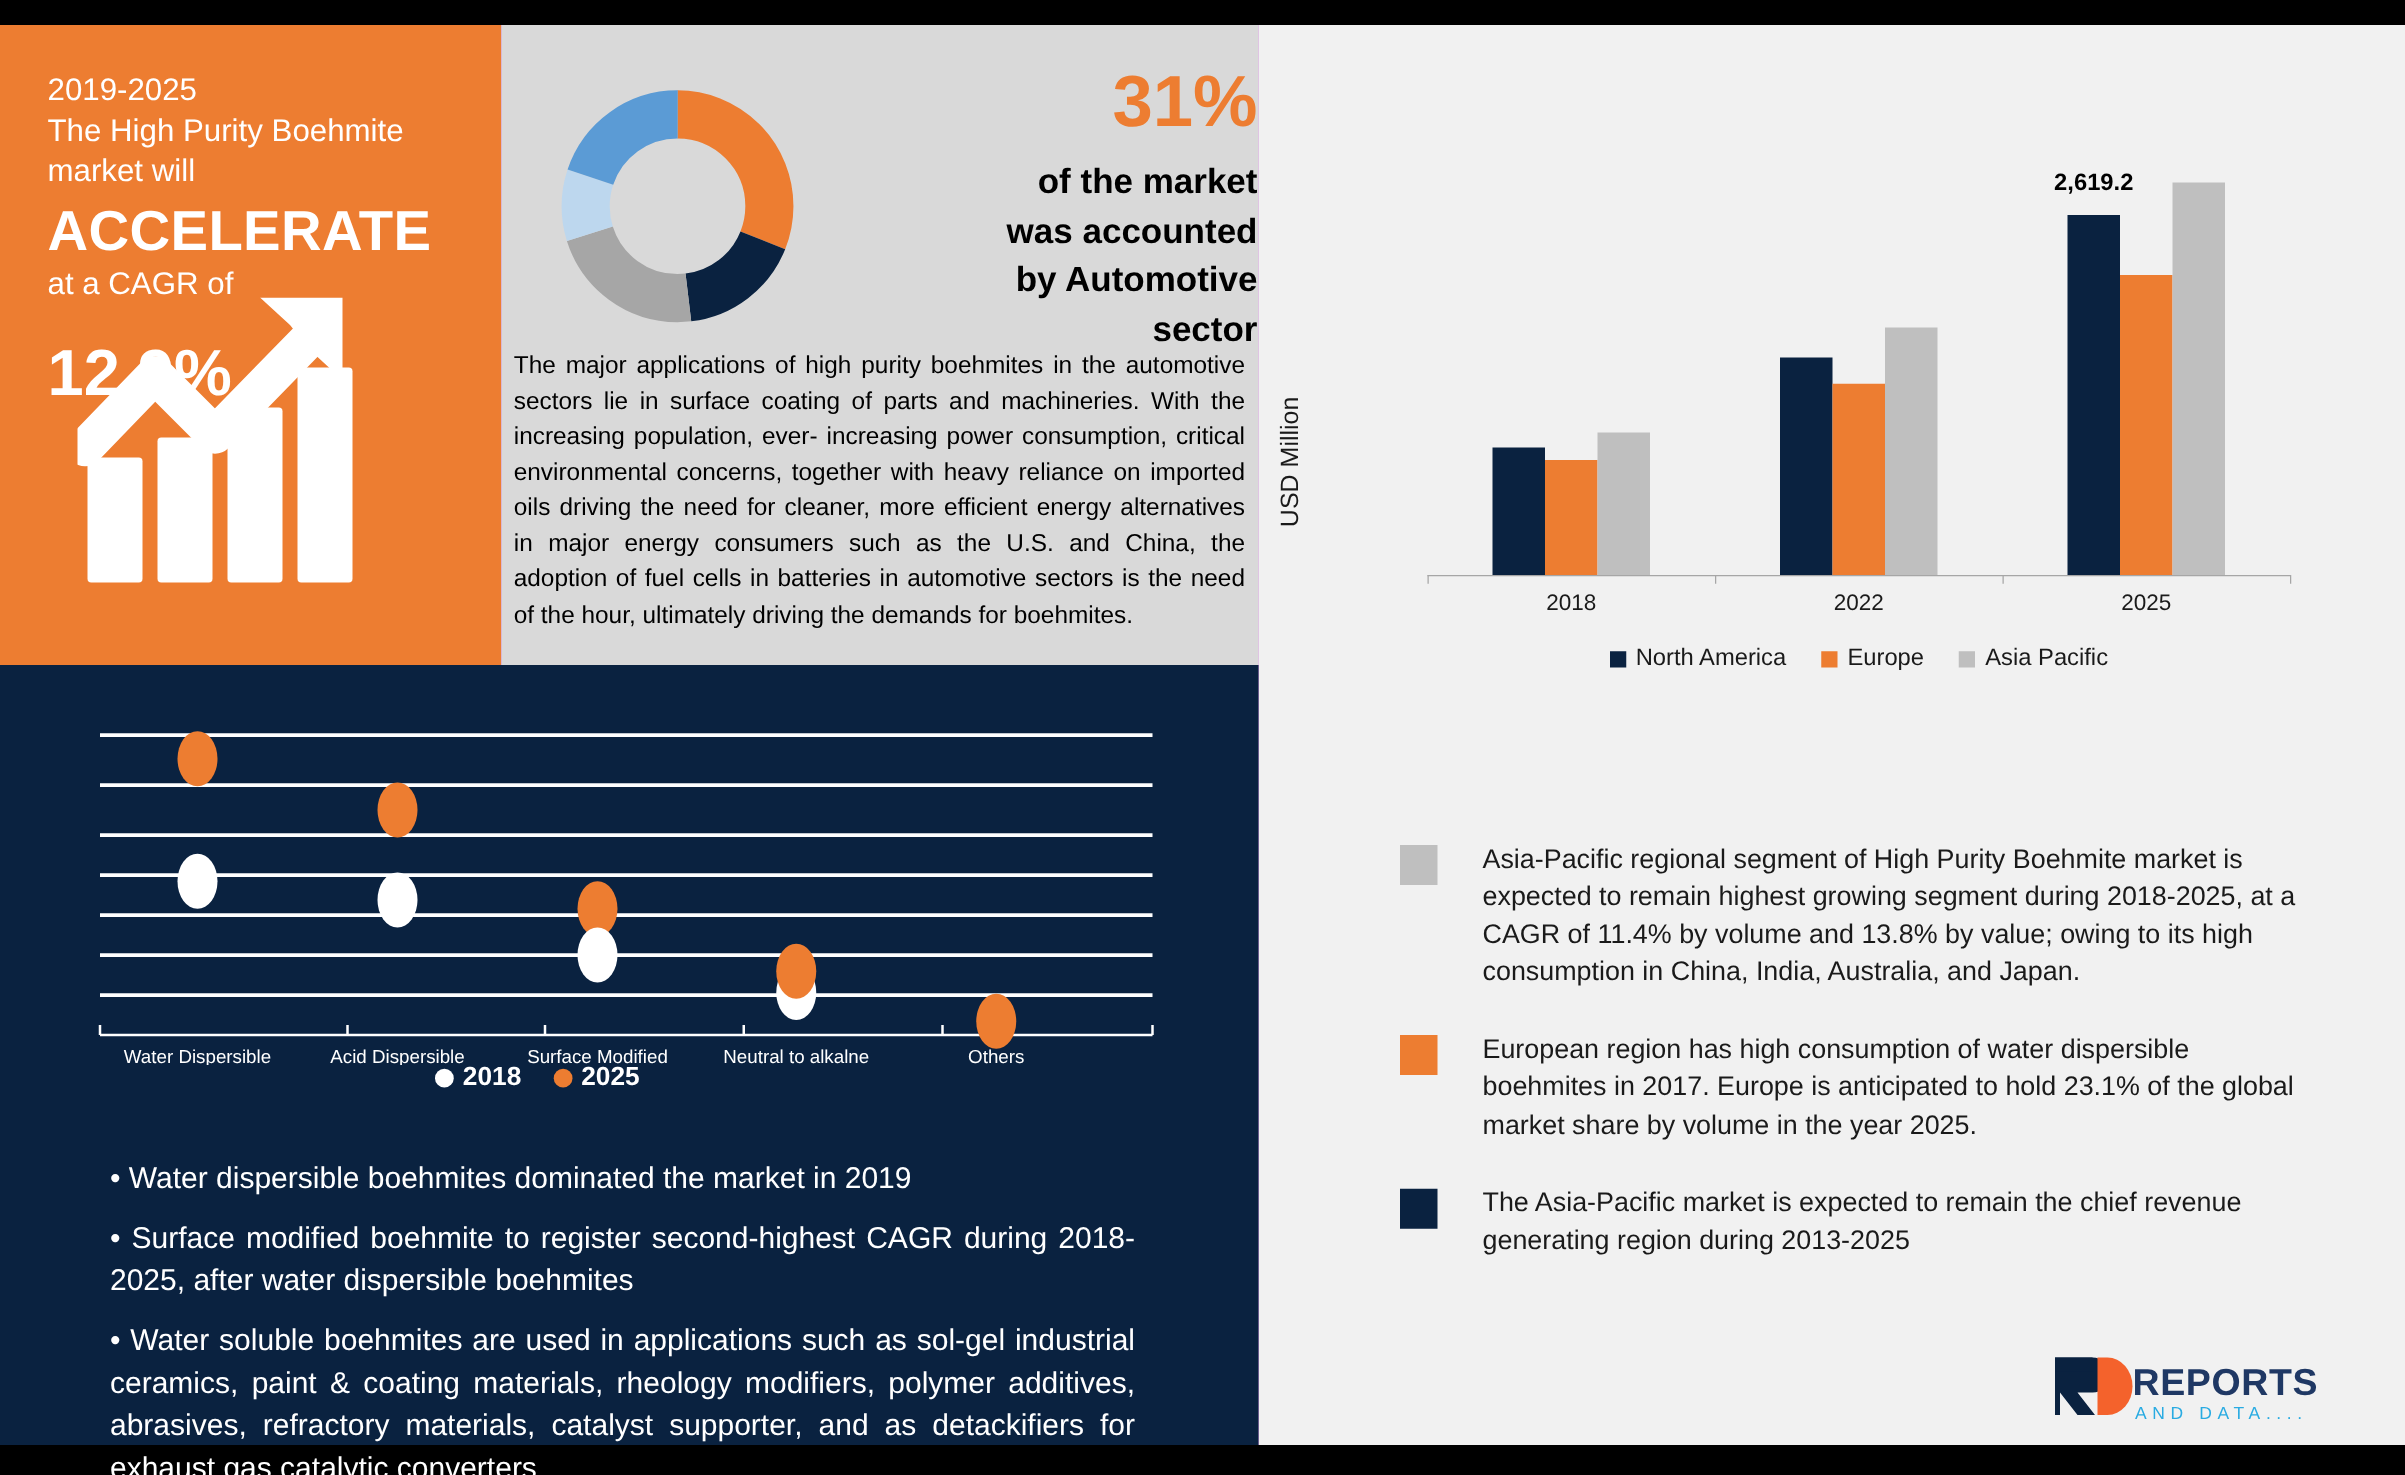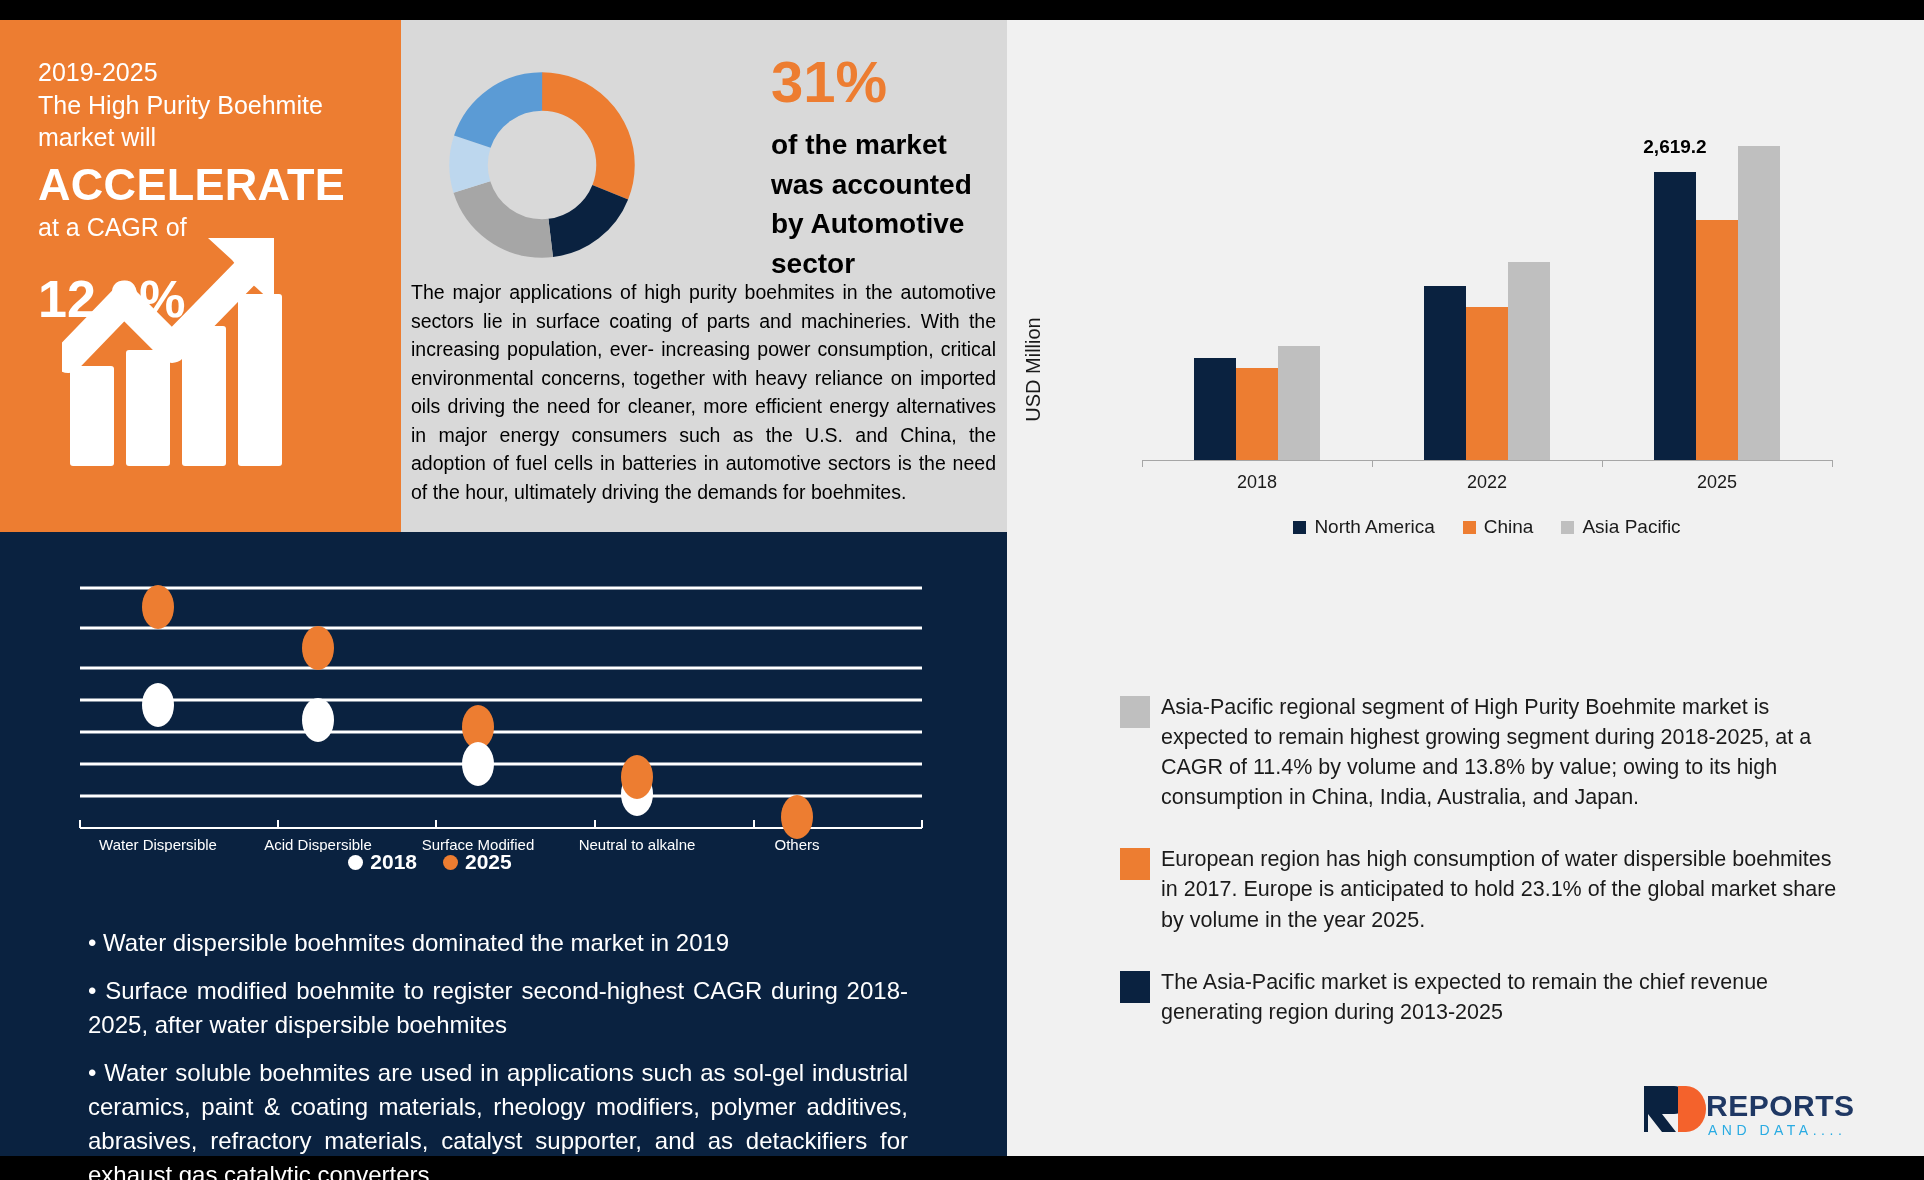--- a/index.html
+++ b/index.html
@@ -53,21 +53,21 @@
     width: 606px; height: 512px;
     background: #d9d9d9;
     padding: 22px 14px 0 10px;
   }
   .donut-row {
     position: relative;
     height: 248px;
   }
   .donut-wrap { position: absolute; left: 6px; top: 18px; }
   .stat-wrap {
-    position: absolute; left: 360px; top: 10px; width: 235px;
+    position: absolute; left: 360px; top: 10px; width: 235px; text-align: right;
   }
   .stat-pct {
     color: #ed7d31; font-size: 58px; font-weight: 700; line-height: 1.05;
   }
   .stat-desc {
     color: #000000; font-size: 28px; font-weight: 700;
     line-height: 1.42; margin-top: 12px;
   }
   .para {
     position: absolute; left: 10px; top: 258px; width: 585px;
@@ -155,21 +155,21 @@
     display: flex; justify-content: center; align-items: center; gap: 28px;
     font-size: 19px; color: #1a1a1a;
   }
   .bl-item { display: flex; align-items: center; gap: 8px; }
   .bl-sq { width: 13px; height: 13px; display: inline-block; }
 
   .notes {
     position: absolute; left: 1120px; top: 652px; width: 720px;
   }
   .note {
-    display: flex; gap: 11px; margin-bottom: 32px; margin-top: 20px;
+    display: flex; gap: 36px; margin-bottom: 32px;
   }
   .note-sq { width: 30px; height: 32px; flex: 0 0 30px; margin-top: 4px; }
   .note-txt { font-size: 21.5px; line-height: 1.40; color: #1a1a1a; }
 
   .logo {
     position: absolute; left: 1640px; top: 1058px;
     width: 230px; height: 62px;
   }
 </style>
 </head>
@@ -338,21 +338,21 @@
           <div>2025</div>
         </div>
 
         <div class="bar-legend">
           <span class="bl-item">
             <span class="bl-sq" style="background:#0a2240"></span>
             <span>North America</span>
           </span>
           <span class="bl-item">
             <span class="bl-sq" style="background:#ed7d31"></span>
-            <span>China</span>
+            <span>Europe</span>
           </span>
           <span class="bl-item">
             <span class="bl-sq" style="background:#bfbfbf"></span>
             <span>Asia Pacific</span>
           </span>
         </div>
       </div>
     </div>
 
     <div class="notes">

